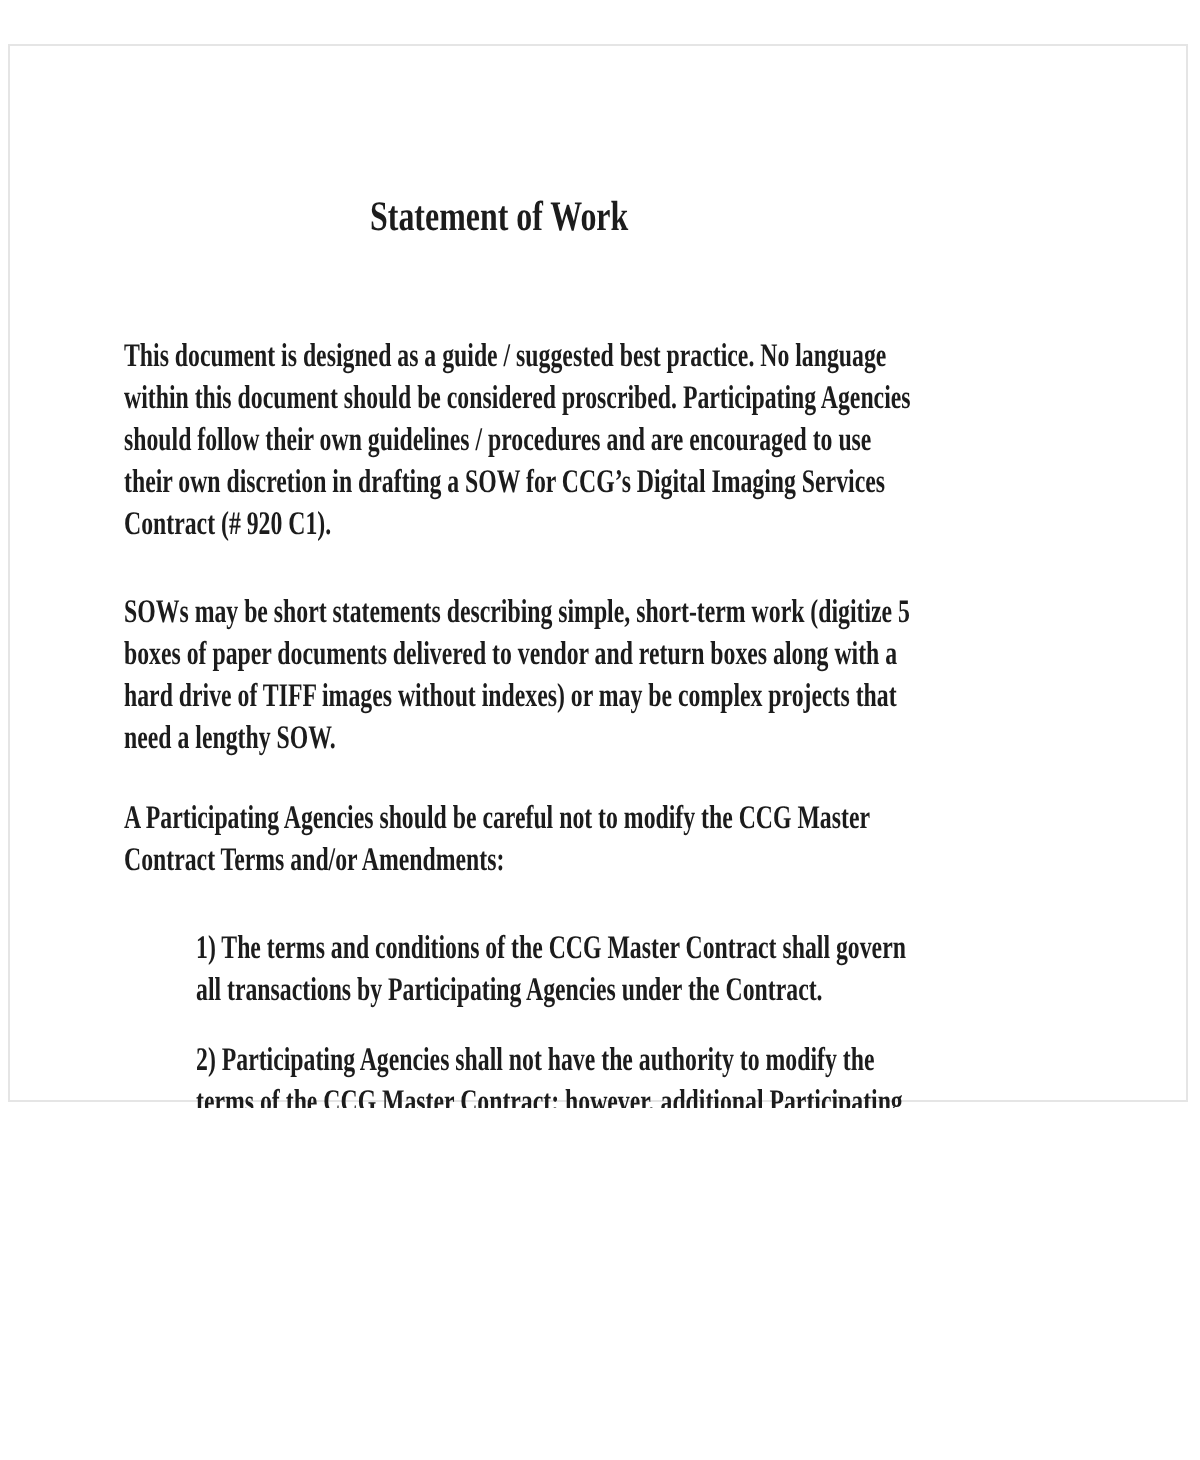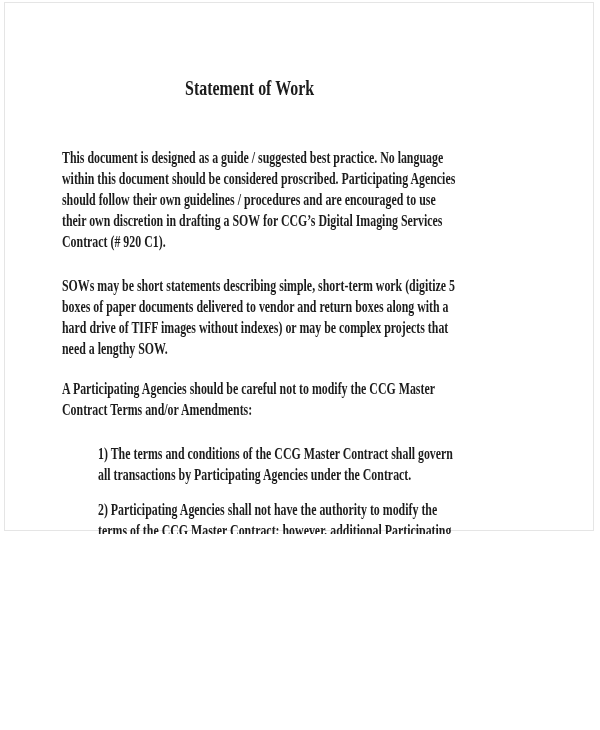--- a/index.html
+++ b/index.html
@@ -9,20 +9,21 @@
   }
   .page {
     position: relative;
     width: 600px;
     height: 534px;
     background: #ffffff;
     overflow: hidden;
     font-family: "Liberation Serif", "DejaVu Serif", serif;
     font-weight: bold;
     color: #1c1c1c;
+    margin-top: 20px;
     -webkit-font-smoothing: antialiased;
   }
   .page-frame {
     position: absolute;
     left: 4px;
     top: 2px;
     right: 6px;
     bottom: 3px;
     border: 1px solid #e5e5e5;
     pointer-events: none;

